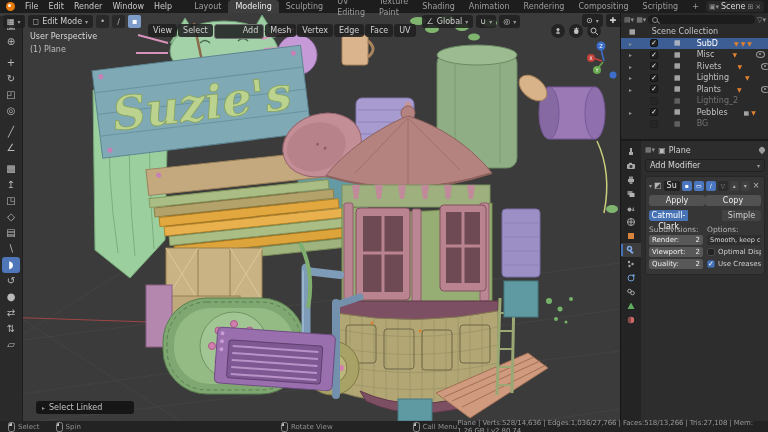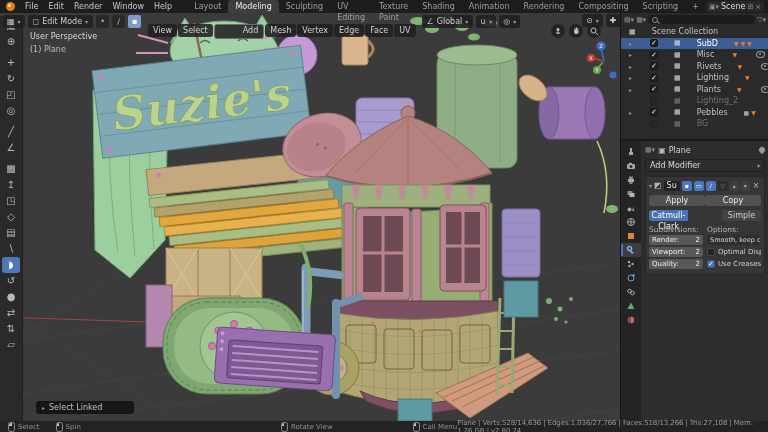--- a/index.html
+++ b/index.html
@@ -3,21 +3,21 @@
 <meta charset="utf-8">
 <style>
   html,body{margin:0;padding:0;background:#151515;}
   #app{position:relative;width:768px;height:432px;background:#1d1d1d;overflow:hidden;
        font-family:"DejaVu Sans",sans-serif;font-size:8px;color:#c5c5c5;-webkit-font-smoothing:antialiased;}
   
   #topbar{position:absolute;left:0;top:0;width:768px;height:13px;background:#1d1d1d;display:flex;align-items:center;z-index:9;}
   .logo{width:9px;height:9px;border-radius:50%;background:#e87d0d;margin:0 5px 0 6px;position:relative;flex:none;}
   .logo:after{content:'';position:absolute;left:2px;top:2px;width:3px;height:3px;border-radius:50%;background:#fff;}
   .tmenu{padding:0 5px;color:#c9c9c9;}
-  .tabs{display:flex;margin-left:10px;height:13px;align-items:flex-start;}
+  .tabs{display:flex;margin-left:10px;height:13px;align-items:center;}
   .tab{padding:1px 7px 1px;color:#9d9d9d;border-radius:4px 4px 0 0;line-height:11px;}
   .tab.active{background:#3e3e3e;color:#ededed;}
   .idblock{margin-left:auto;display:flex;gap:4px;margin-right:4px;}
   .idsel{display:flex;align-items:center;background:#282828;border-radius:3px;height:11px;padding:0 3px;gap:2px;}
   .idsel .lbl{color:#dcdcdc;}
   .mini{color:#8f8f8f;font-size:7px;}
   
   #viewport{position:absolute;left:0;top:13px;width:620px;height:408px;background:#3b3b3b;overflow:hidden;}
   #vpcorner{position:absolute;left:30px;top:19px;z-index:4;color:#d8d8d8;}
   #vpcorner .l2{color:#bdbdbd;margin-top:4px;}

